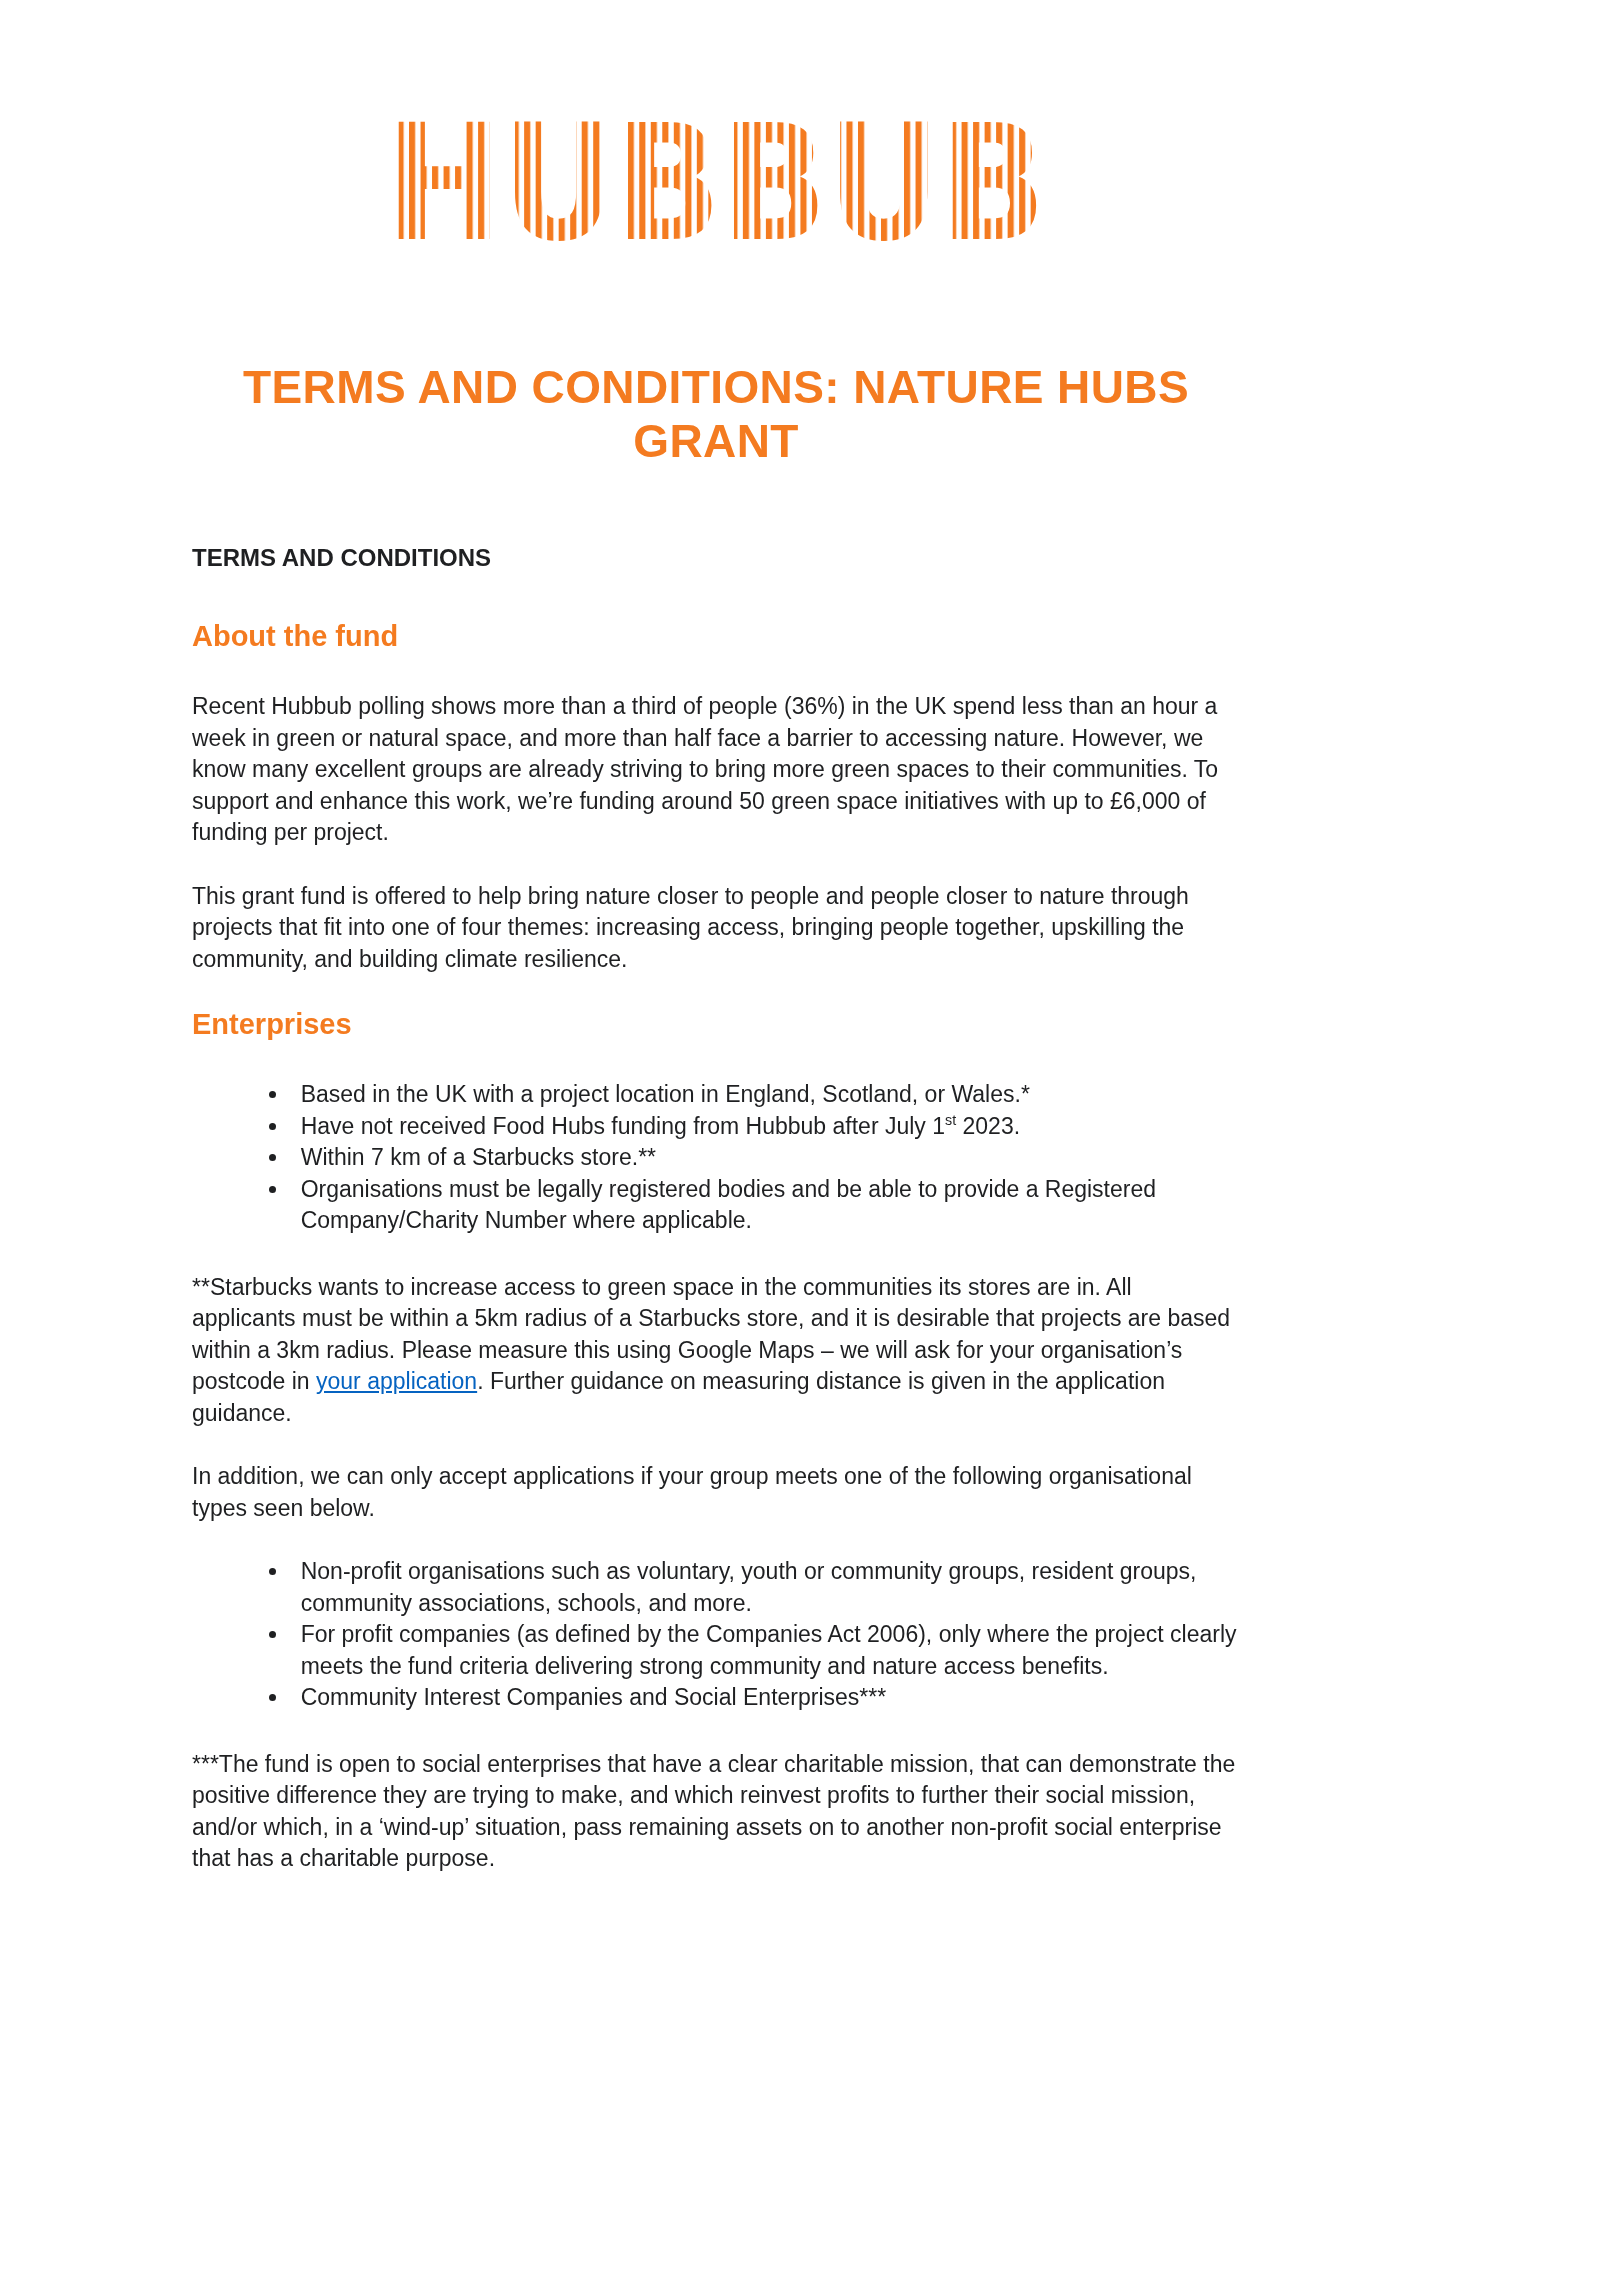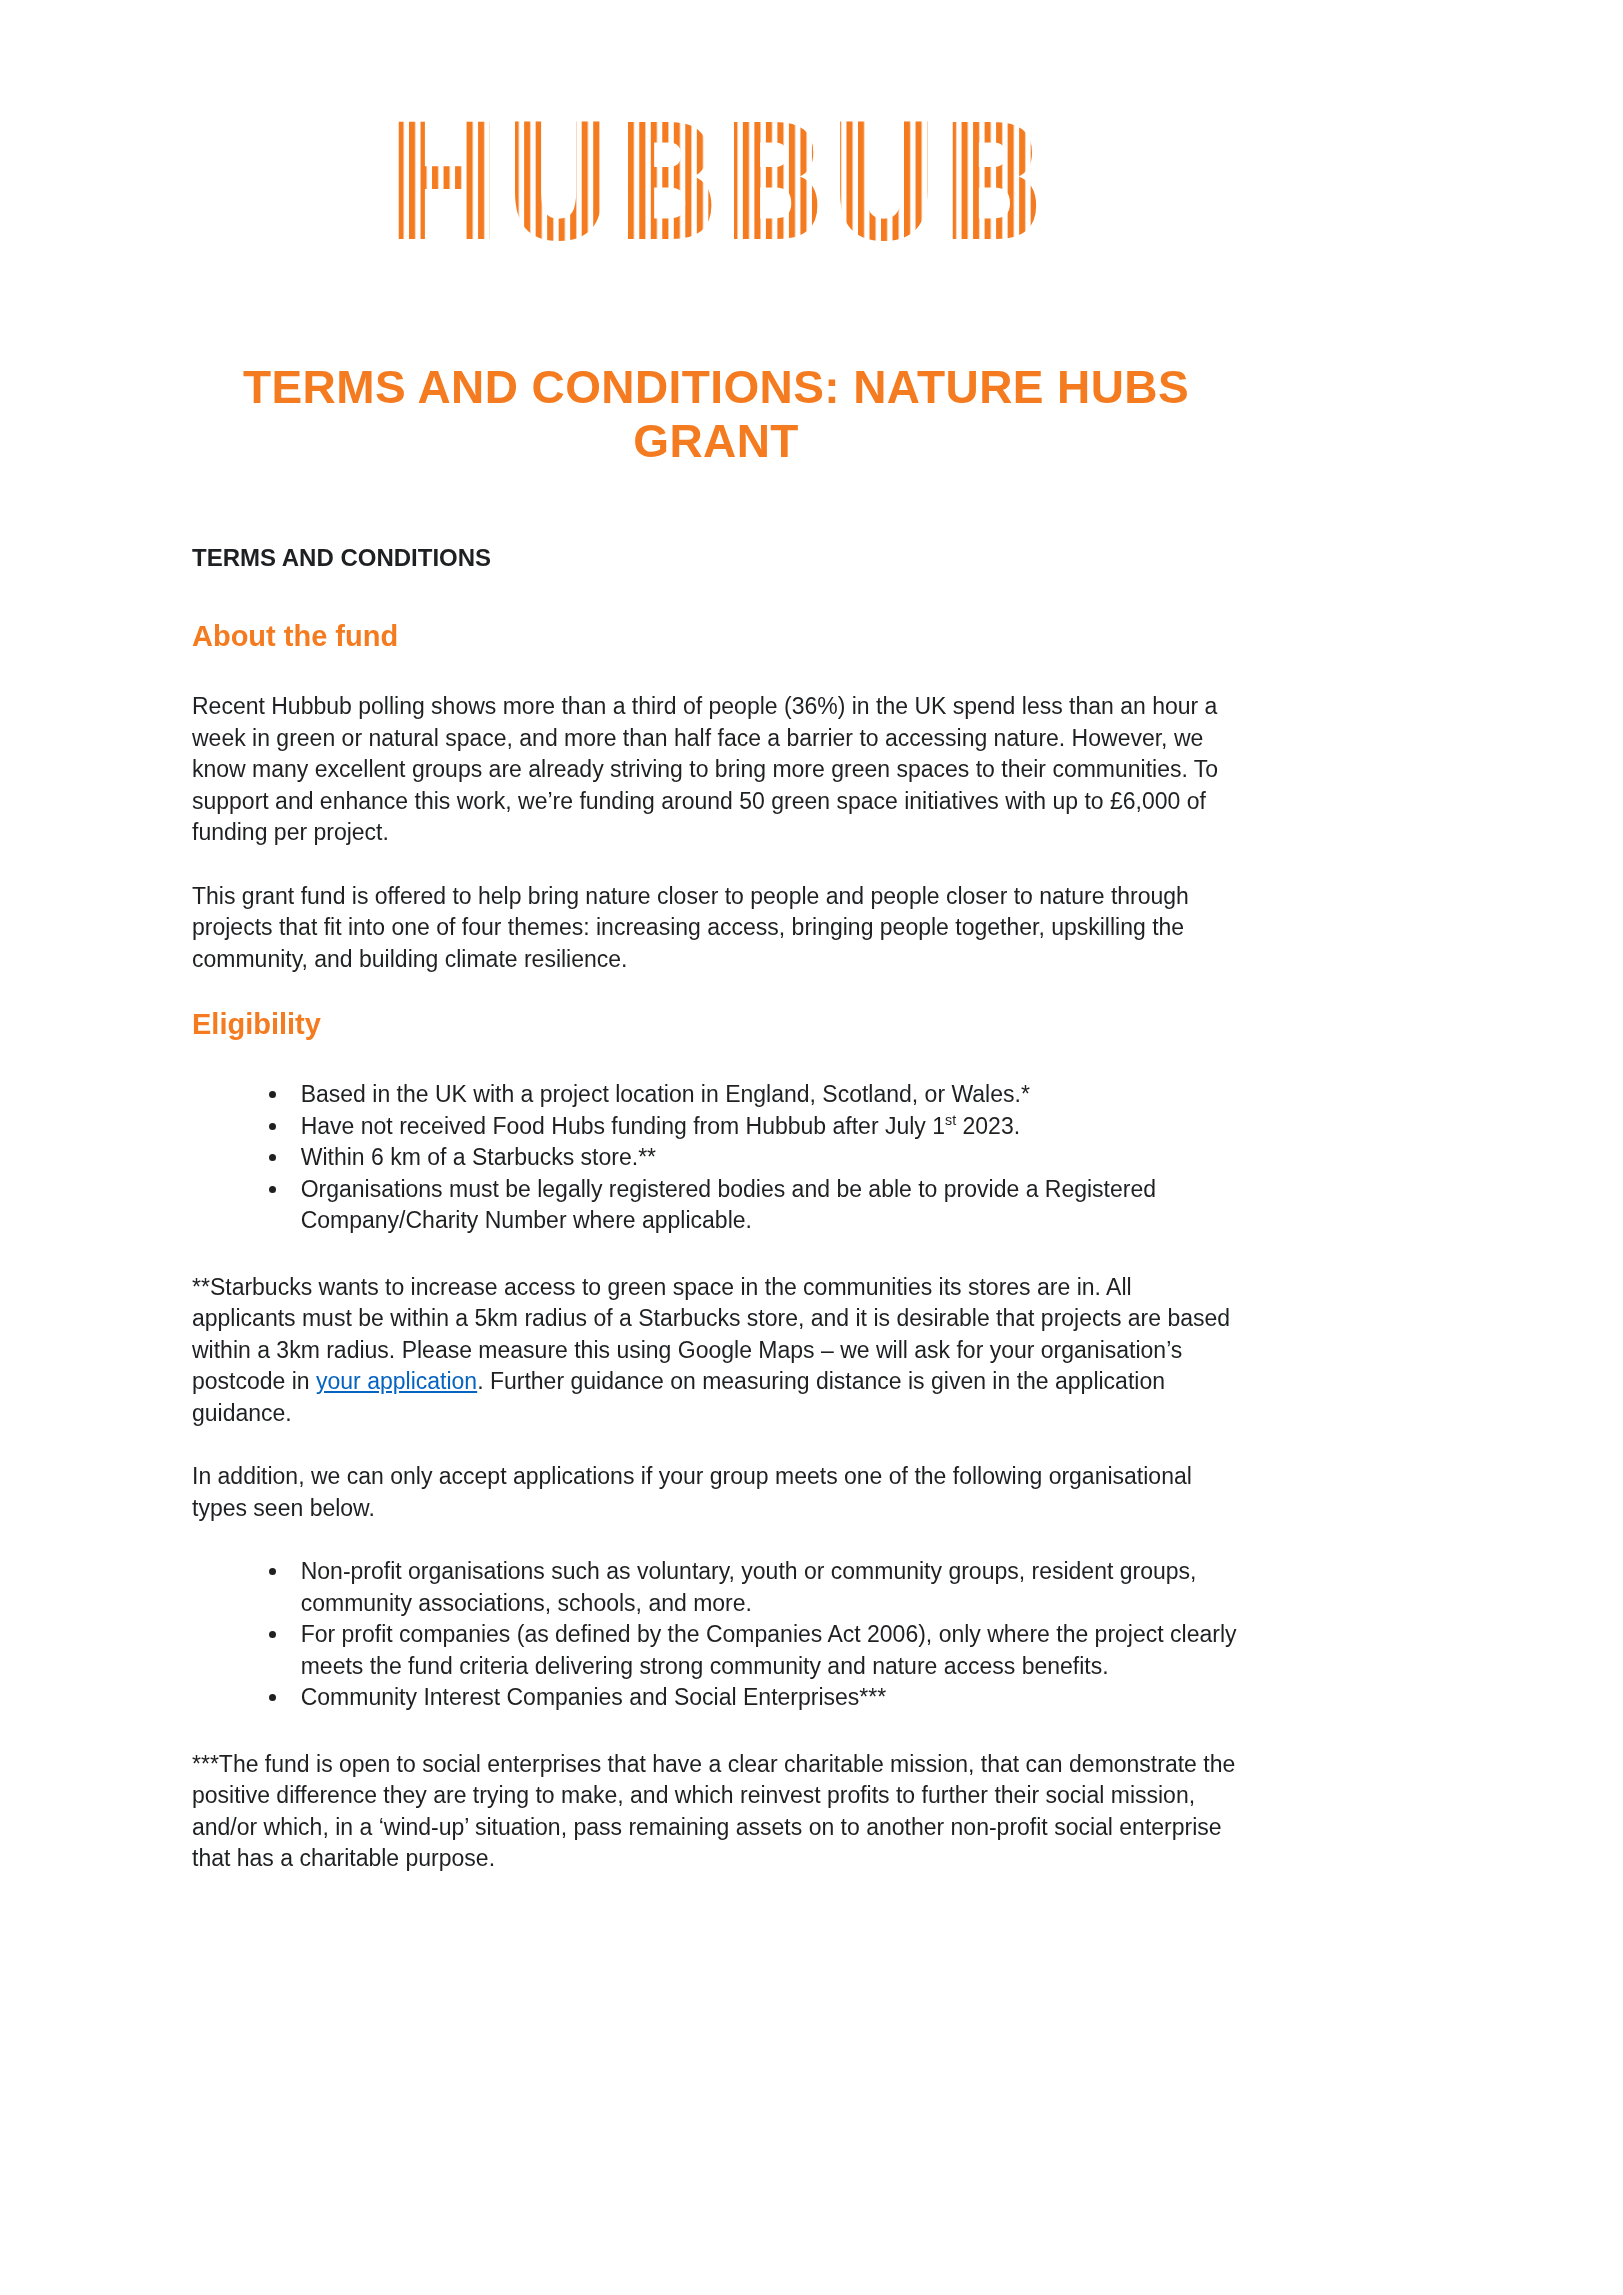--- a/index.html
+++ b/index.html
@@ -82,26 +82,26 @@
   <h1 class="doc-title">TERMS AND CONDITIONS: NATURE HUBS GRANT</h1>
 
   <main class="content">
 
     <h2 class="subtitle">TERMS AND CONDITIONS</h2>
 
     <h3 class="orange-heading">About the fund</h3>
     <p>Recent Hubbub polling shows more than a third of people (36%) in the UK spend less than an hour a week in green or natural space, and more than half face a barrier to accessing nature. However, we know many excellent groups are already striving to bring more green spaces to their communities. To support and enhance this work, we’re funding around 50 green space initiatives with up to £6,000 of funding per project.</p>
     <p>This grant fund is offered to help bring nature closer to people and people closer to nature through projects that fit into one of four themes: increasing access, bringing people together, upskilling the community, and building climate resilience.</p>
 
-    <h3 class="orange-heading">Eligibility</h3>
+    <h3 class="orange-heading">Enterprises</h3>
 
     <ul>
       <li>Based in the UK with a project location in England, Scotland, or Wales.*</li>
       <li><span>Have not received Food Hubs funding from Hubbub after July 1</span><sup>st</sup><span> 2023.</span></li>
-      <li>Within 6 km of a Starbucks store.**</li>
+      <li>Within 7 km of a Starbucks store.**</li>
       <li>Organisations must be legally registered bodies and be able to provide a Registered Company/Charity Number where applicable.</li>
     </ul>
 
 
     <p><span>**Starbucks wants to increase access to green space in the communities its stores are in. All applicants must be within a 5km radius of a Starbucks store, and it is desirable that projects are based within a 3km radius. Please measure this using Google Maps – we will ask for your organisation’s postcode in </span><a class="link" href="#">your application</a><span>. Further guidance on measuring distance is given in the application guidance.</span></p>
 
     <p>In addition, we can only accept applications if your group meets one of the following organisational types seen below.</p>
 
     <ul>
       <li>Non-profit organisations such as voluntary, youth or community groups, resident groups, community associations, schools, and more.</li>

